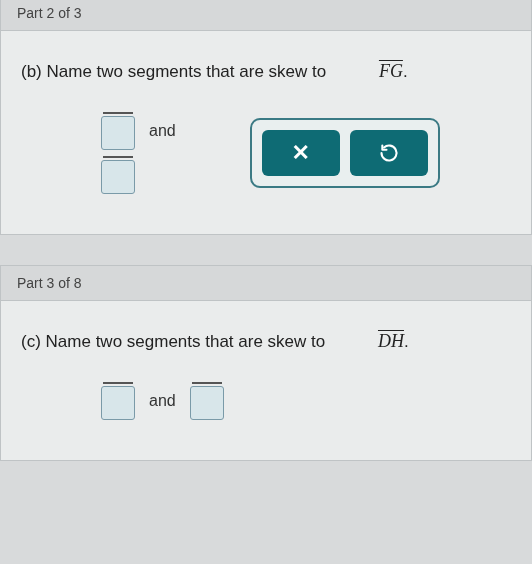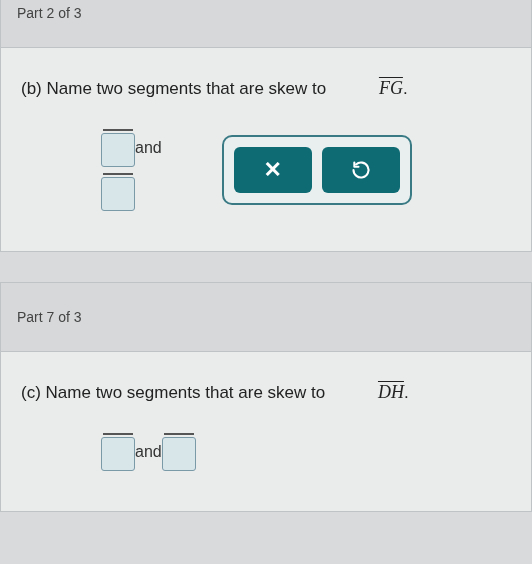--- a/index.html
+++ b/index.html
@@ -11,21 +11,21 @@
       overflow: hidden;
       color: #333;
     }
     .part-block {
       background: #eaecec;
       border: 1px solid #bfc3c5;
       margin-bottom: 30px;
     }
     .part-header {
       background: #d6d8d9;
-      padding: 26px 16px;
+      padding: 9px 16px;
       font-size: 14px;
       color: #444;
       border-bottom: 1px solid #bfc3c5;
     }
     .part-body {
       padding: 30px 20px 40px 20px;
     }
     .question {
       font-size: 17px;
       color: #222;
@@ -34,21 +34,21 @@
     .overline {
       text-decoration: overline;
       font-style: italic;
       font-family: 'Times New Roman', serif;
       font-size: 18px;
       margin-left: 48px;
     }
     .answer-row {
       display: flex;
       align-items: center;
-      gap: 0;
+      gap: 14px;
       padding-left: 80px;
     }
     .answer-row.with-buttons {
       padding-left: 80px;
       justify-content: flex-start;
     }
     .seg-input-wrap {
       display: inline-flex;
       flex-direction: column;
       align-items: center;
@@ -137,21 +137,21 @@
             <path d="M3 12a9 9 0 1 0 3-6.7"></path>
             <polyline points="4 3 4 8 9 8"></polyline>
           </svg>
         </button>
       </div>
     </div>
   </div>
 </div>
 
 <div class="part-block">
-  <div class="part-header">Part 7 of 3</div>
+  <div class="part-header">Part 3 of 8</div>
   <div class="part-body">
     <div class="question">
       <span>(c)</span>
       <span> </span>
       <span>Name two segments that are skew to </span>
       <span class="overline">DH</span><span>.</span>
     </div>
     <div class="answer-row">
       <div class="seg-input-wrap">
         <div class="seg-bar"></div>

